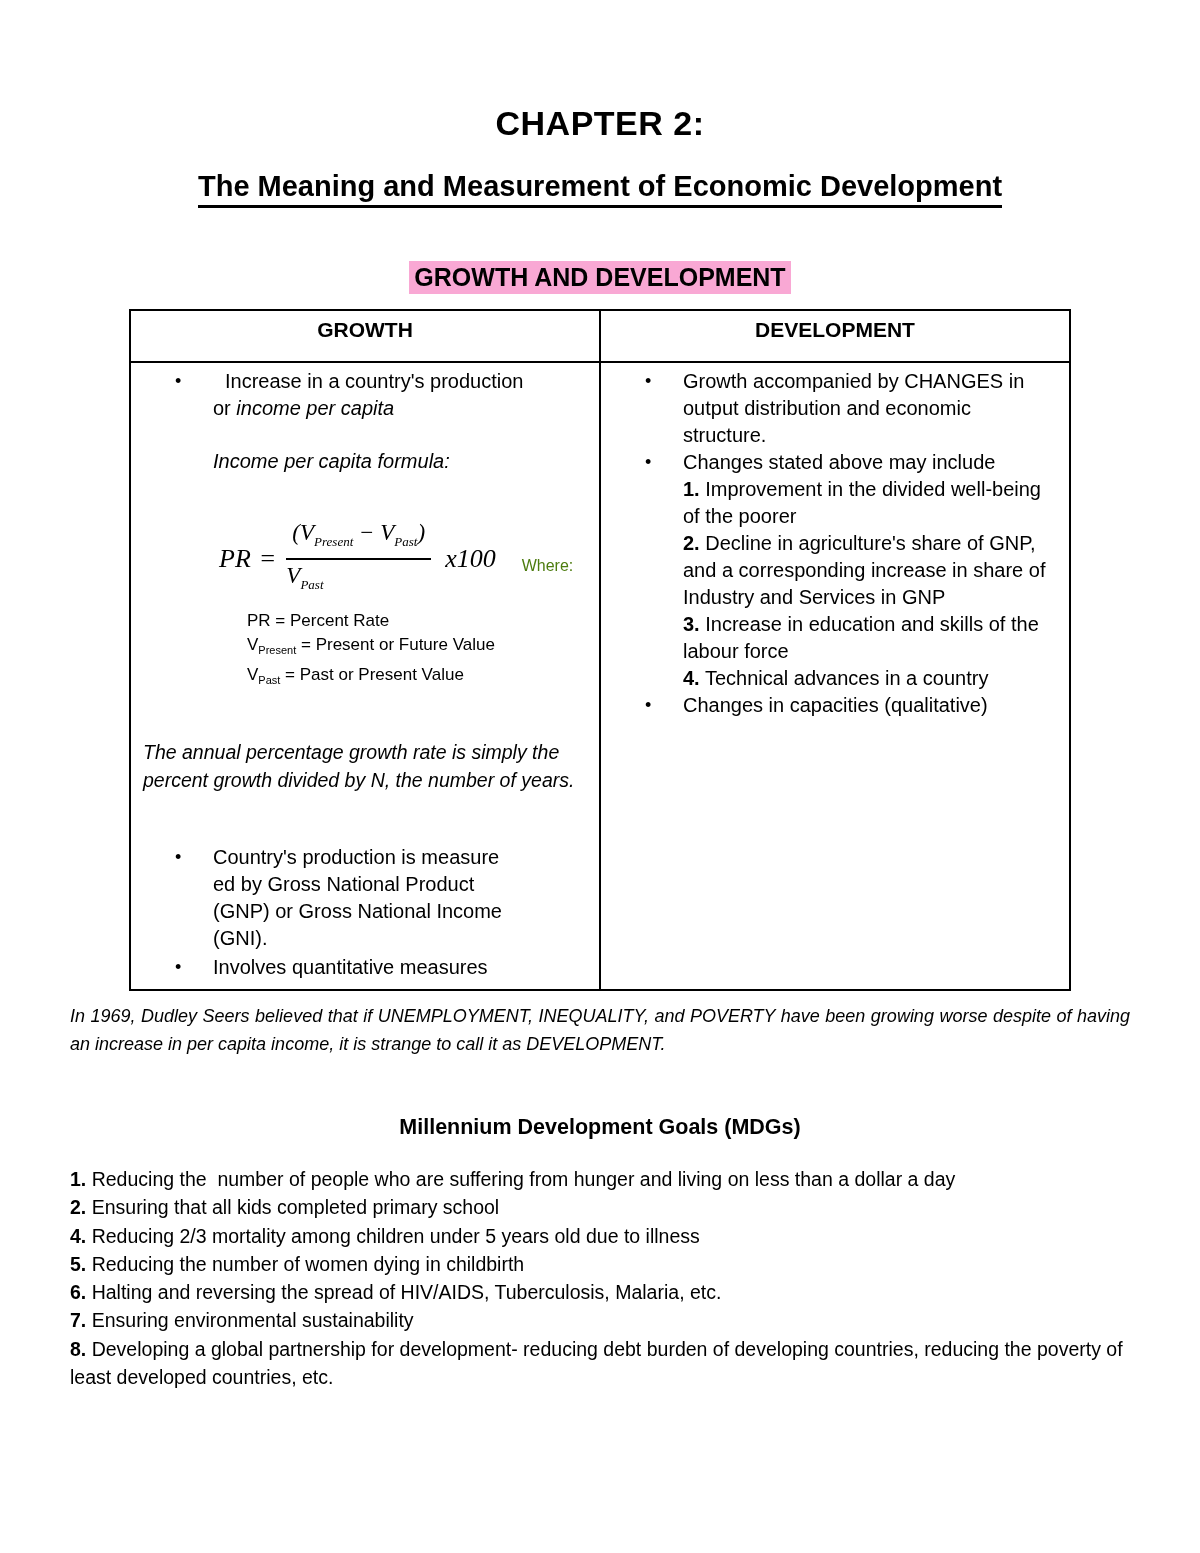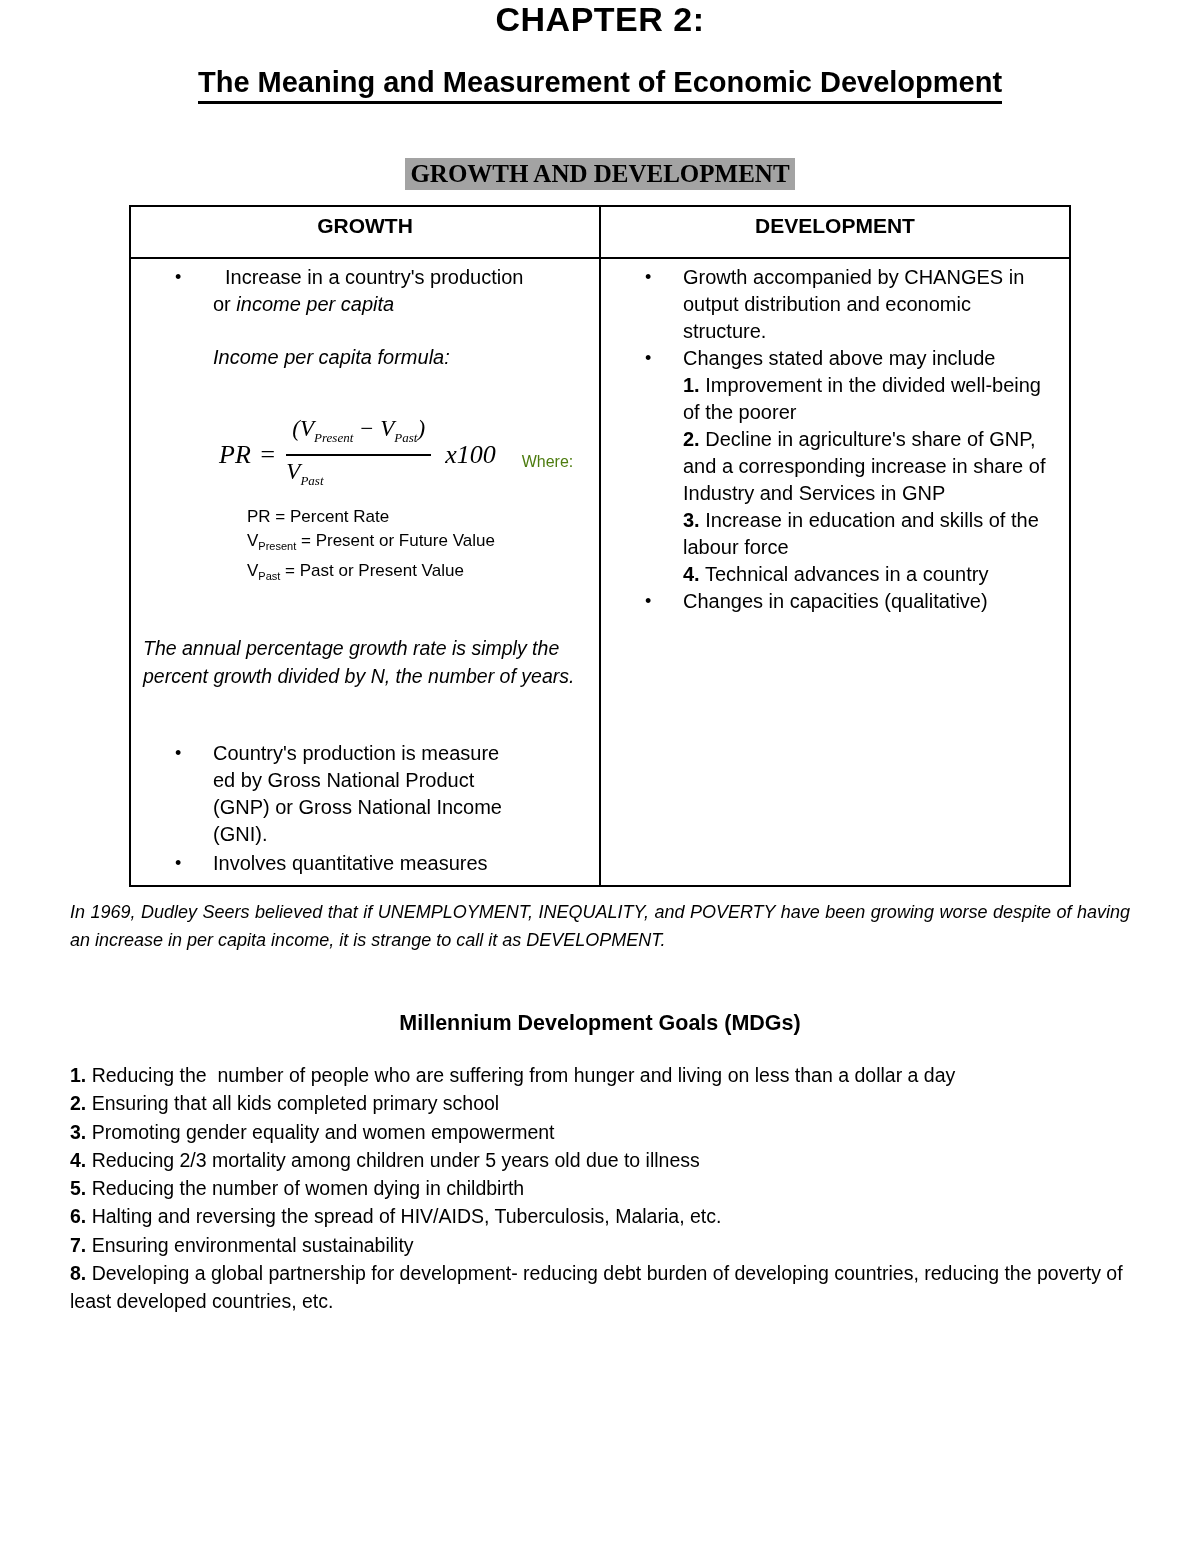--- a/index.html
+++ b/index.html
@@ -6,20 +6,21 @@
   .page{
     position:relative;
     width:1200px;height:1553px;
     background:#ffffff;
     color:#000;
     font-family:"Liberation Sans",sans-serif;
     overflow:hidden;
   }
   
   .chapter-title{
+    padding-top:104px;
     text-align:center;
     font-size:34px;font-weight:bold;
     letter-spacing:.5px;
   }
   .doc-subtitle{
     margin-top:27px;
     text-align:center;
     font-size:29px;font-weight:bold;
   }
   .doc-subtitle .u{
@@ -143,21 +144,21 @@
 
 <div class="page">
 
   <div class="chapter-title">CHAPTER 2:</div>
 
   <div class="doc-subtitle">
     <span class="u">The Meaning and Measurement of Economic Development</span>
   </div>
 
   <div class="section-heading">
-    <span class="hl" style="background: #a3a3a3; font-family: Liberation Serif, serif;">GROWTH AND DEVELOPMENT</span>
+    <span class="hl" style="background: #f9a8d4;">GROWTH AND DEVELOPMENT</span>
   </div>
 
   <table class="cmp">
     <tbody>
         <tr>
       <th>GROWTH</th>
       <th>DEVELOPMENT</th>
     </tr>
     <tr>
 
@@ -233,21 +234,20 @@
   </tbody>
     </table>
 
   <div class="seers-note">In 1969, Dudley Seers believed that if UNEMPLOYMENT, INEQUALITY, and POVERTY have been growing worse despite of having an increase in per capita income, it is strange to call it as DEVELOPMENT.</div>
 
   <div class="mdg-heading">Millennium Development Goals (MDGs)</div>
 
   <div class="mdg-list">
     <div class="mdg-item"><b>1.</b><span class="t"> Reducing the  number of people who are suffering from hunger and living on less than a dollar a day</span></div>
     <div class="mdg-item"><b>2.</b><span class="t"> Ensuring that all kids completed primary school</span></div>
-    <div class="mdg-item"><b>3.</b><span class="t"> Promoting gender equality and women empowerment</span></div>
     <div class="mdg-item"><b>4.</b><span class="t"> Reducing 2/3 mortality among children under 5 years old due to illness</span></div>
     <div class="mdg-item"><b>5.</b><span class="t"> Reducing the number of women dying in childbirth</span></div>
     <div class="mdg-item"><b>6.</b><span class="t"> Halting and reversing the spread of HIV/AIDS, Tuberculosis, Malaria, etc.</span></div>
     <div class="mdg-item"><b>7.</b><span class="t"> Ensuring environmental sustainability</span></div>
     <div class="mdg-item"><b>8.</b><span class="t"> Developing a global partnership for development- reducing debt burden of developing countries, reducing the poverty of least developed countries, etc.</span></div>
   </div>
 
 </div>
 
 </body></html>

